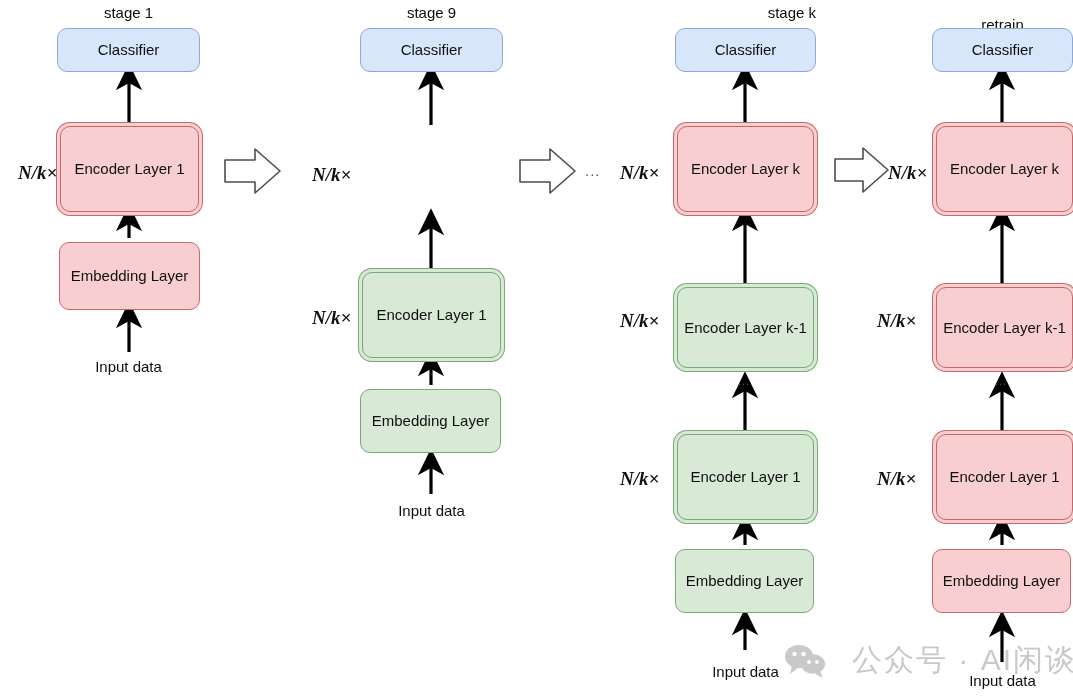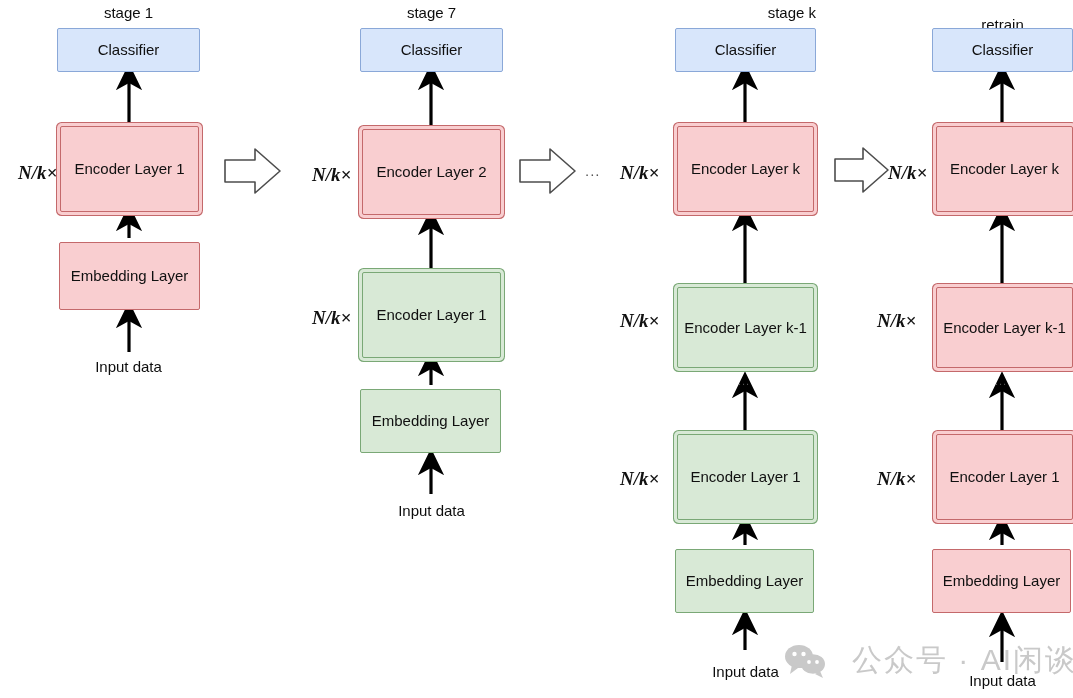--- a/index.html
+++ b/index.html
@@ -11,21 +11,21 @@
     position:relative;
   }
   #canvas{position:absolute;left:0;top:0;width:1073px;height:698px;margin-left:12px;}
 
   
   .box{
     position:absolute;
     box-sizing:border-box;
     display:flex;align-items:center;justify-content:center;
     text-align:center;
-    border-radius:2px;
+    border-radius:10px;
     font-size:15px;
     color:#101010;
     line-height:1.15;
     padding:2px 6px;
   }
   .box.blue{
     background:#d8e6fb;
     border:1px solid #8aa8d8;
   }
   .box.pink{
@@ -142,26 +142,25 @@
 
   <div class="box blue" style="left:45px;top:28px;width:143px;height:44px;">Classifier</div>
 
   <div class="mult" style="left:6px;top:162px;">N/k×</div>
   <div class="box pink stacked" style="left:48px;top:126px;width:139px;height:86px;">Encoder Layer 1</div>
 
   <div class="box pink" style="left:47px;top:242px;width:141px;height:68px;">Embedding Layer</div>
 
   <div class="label" style="left:45px;top:358px;width:143px;text-align:center;">Input data</div>
 
-  <div class="stage-title" style="left:348px;top:4px;width:143px;">stage 7</div>
+  <div class="stage-title" style="left:348px;top:4px;width:143px;">stage 9</div>
 
   <div class="box blue" style="left:348px;top:28px;width:143px;height:44px;">Classifier</div>
 
   <div class="mult" style="left:300px;top:164px;">N/k×</div>
-  <div class="box pink stacked" style="left:350px;top:129px;width:139px;height:86px;">Encoder Layer 2</div>
 
   <div class="mult" style="left:300px;top:307px;">N/k×</div>
   <div class="box green stacked" style="left:350px;top:272px;width:139px;height:86px;">Encoder Layer 1</div>
 
   <div class="box green" style="left:348px;top:389px;width:141px;height:64px;">Embedding Layer</div>
 
   <div class="label" style="left:348px;top:502px;width:143px;text-align:center;">Input data</div>
 
   <div class="dots" style="left:573px;top:162px;">...</div>
 

